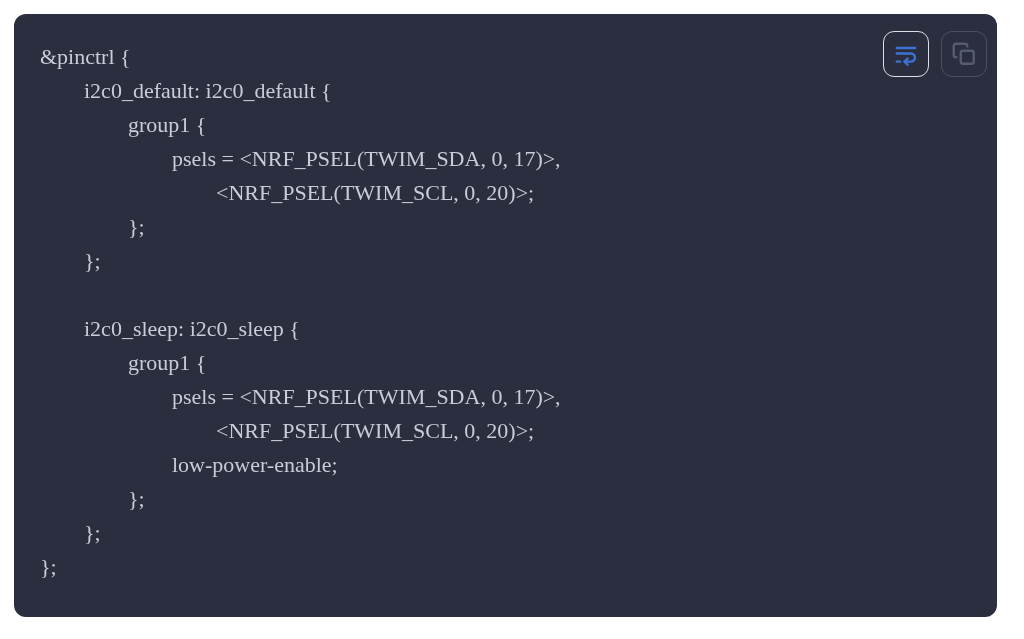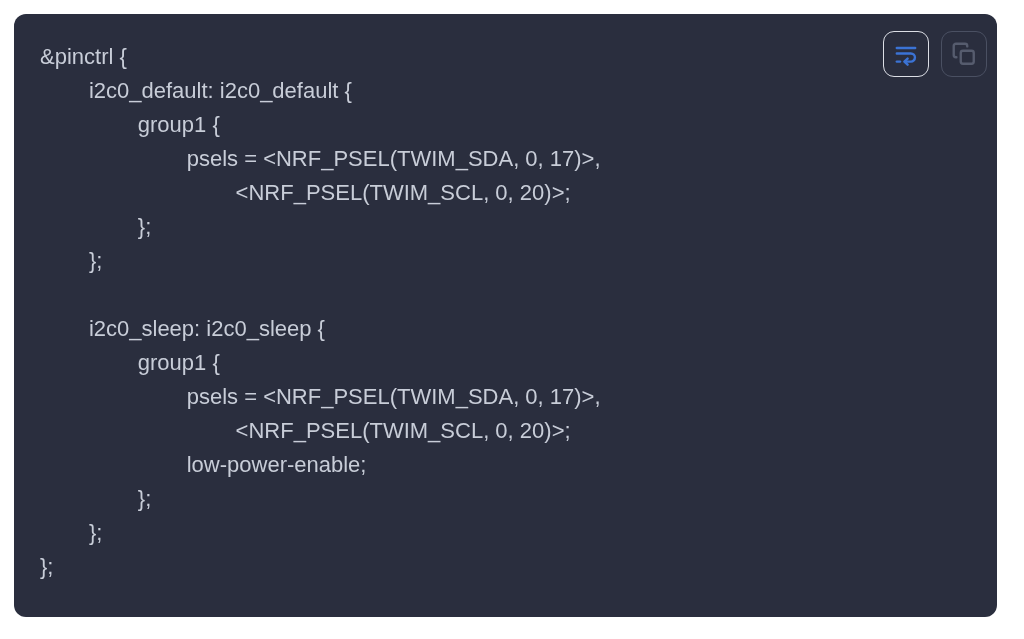--- a/index.html
+++ b/index.html
@@ -17,21 +17,21 @@
     top: 14px;
     width: 983px;
     height: 603px;
     background: #2a2e3e;
     border-radius: 12px;
     box-sizing: border-box;
   }
   .code-pre {
     margin: 0;
     padding: 26px 20px 24px 26px;
-    font-family: Liberation Sans, sans-serif;
+    font-family: Liberation Serif, serif;
     font-size: 22px;
     line-height: 34px;
     color: #c8cdd8;
     tab-size: 8;
     -moz-tab-size: 8;
     white-space: pre;
     overflow: hidden;
   }
   .toolbar {
     position: absolute;

